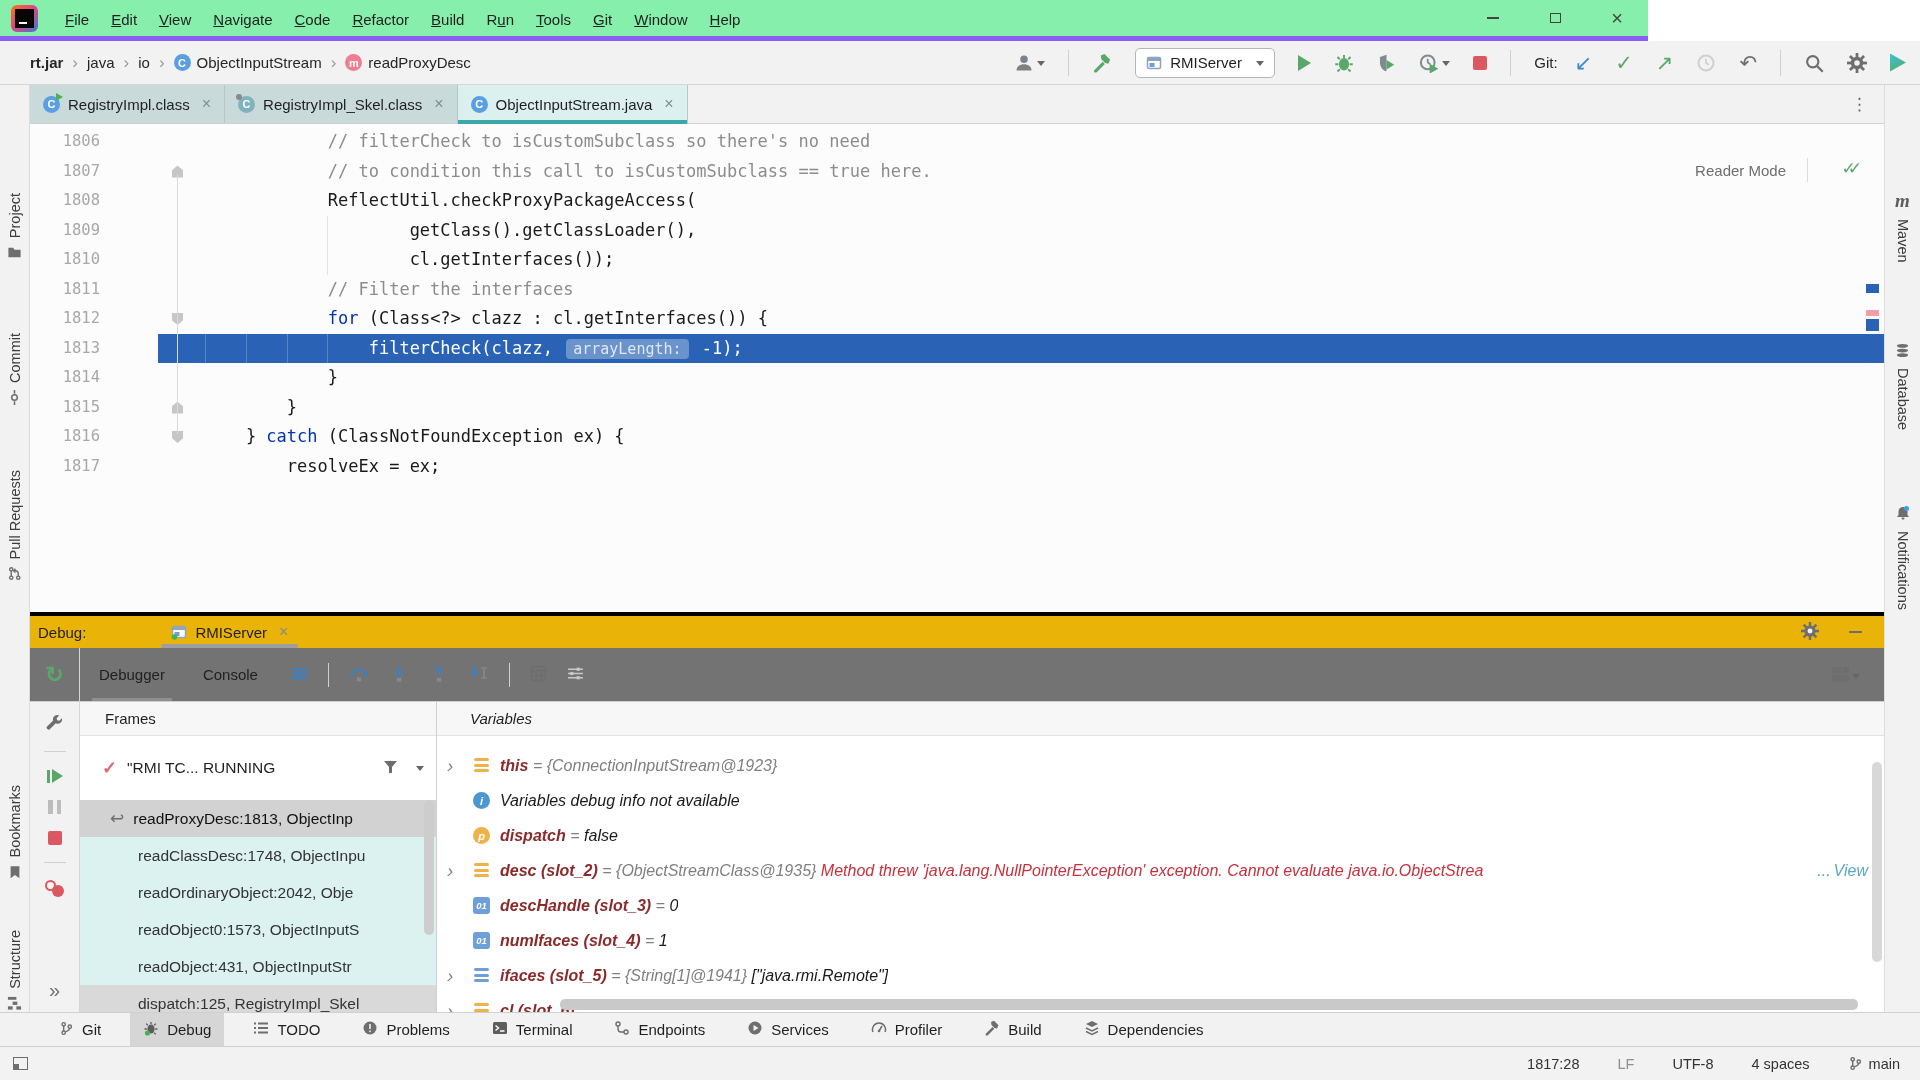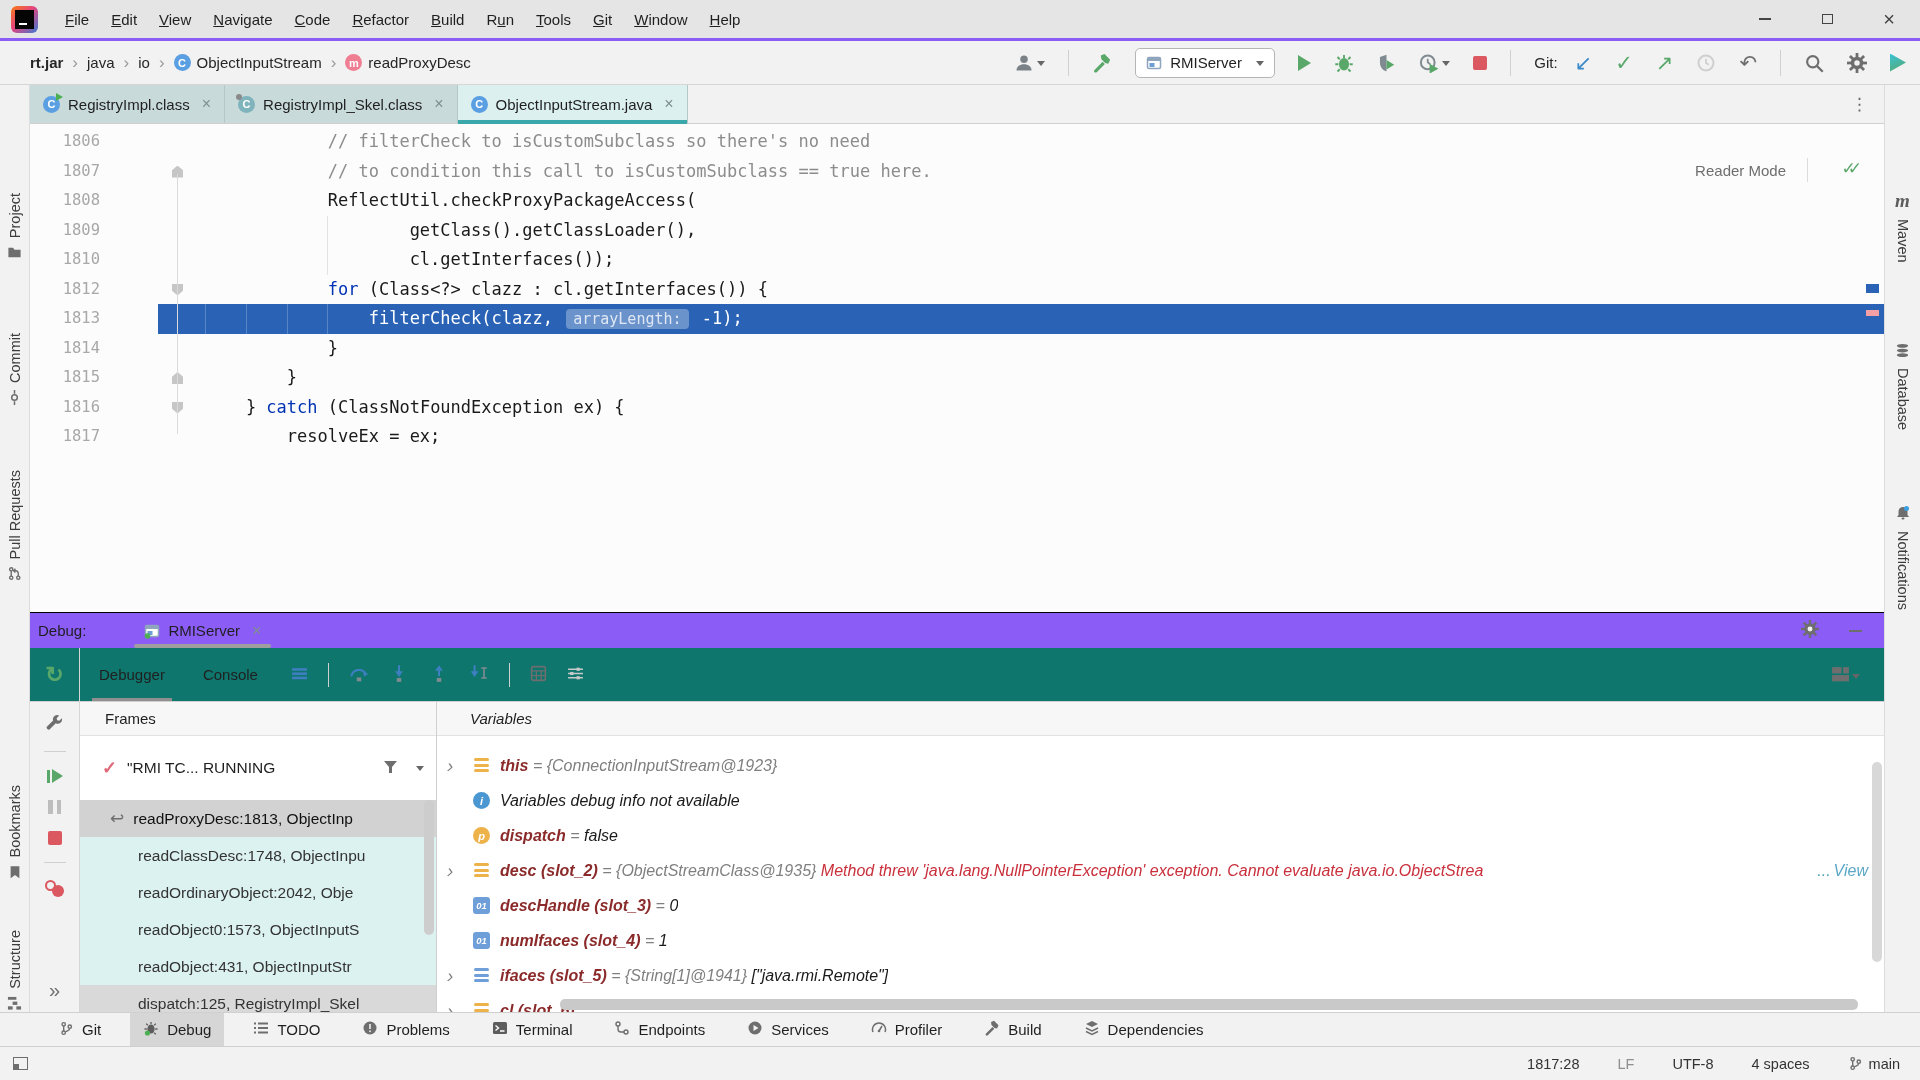--- a/index.html
+++ b/index.html
@@ -1,22 +1,22 @@
 <!DOCTYPE html>
 <html><head>
 <meta charset="utf-8">
 <style>
   * { box-sizing: border-box; margin: 0; padding: 0; }
   html,body { width:1920px; height:1080px; }
   body { position:relative; font-family:"Liberation Sans", sans-serif; font-size:15px;
          color:#1f1f1f; background:#fff; overflow:hidden; }
 
   
-  #titlebar { position:absolute; left:0; top:0; width:1920px; height:41px; background:#e5e5e5;
-              display:flex; align-items:center; border-bottom:3px solid #8b5cf6; }
+  #titlebar { position:absolute; left:0; top:0; width:1648px; height:41px; background:#86efac;
+              display:flex; align-items:center; border-bottom:5px solid #8b5cf6; }
   .logo { width:27px; height:27px; margin:0 16px 0 11px; border-radius:6px; position:relative;
           background:linear-gradient(135deg,#f97a12 0%,#e4447d 45%,#3a7bd5 100%); }
   .logo::after { content:""; position:absolute; inset:4px; background:#050505; }
   .logo::before { content:""; position:absolute; left:8px; bottom:8px; width:8px; height:2px; background:#fff; z-index:1; }
   #menu { display:flex; list-style:none; height:100%; }
   .menu-item { padding:0 11px; line-height:40px; cursor:default; }
   .win-title { position:absolute; left:0; right:0; text-align:center; color:#4c4c4c; font-size:15.5px; pointer-events:none; }
   .win-controls { margin-left:auto; display:flex; height:100%; }
   .win-btn { width:62px; height:100%; display:flex; align-items:center; justify-content:center; }
   .min-glyph { width:12px; height:1.5px; background:#444; }
@@ -93,30 +93,30 @@
   .reader { position:absolute; top:38px; right:98px; color:#6e6e6e; font-size:15px; }
   .rm-sep { position:absolute; top:34px; right:76px; width:1px; height:24px; background:#dcdcdc; }
   .rm-check { position:absolute; top:34px; right:30px; color:#59a869; font-size:17px; letter-spacing:-8px; }
   .rm-check::before { content:"✓✓"; }
   .mark { position:absolute; right:5px; width:13px; }
   .mark-b1 { top:160px; height:9px; background:#2a63b5; }
   .mark-p  { top:186px; height:6px; background:#f2a0a6; }
   .mark-b2 { top:195px; height:12px; background:#2a63b5; }
 
   
-  #debug-header { position:absolute; left:30px; top:612px; width:1854px; height:36px; background:#8b5cf6;
-                  border-top:1px solid #000000; display:flex; align-items:center; }
+  #debug-header { position:absolute; left:30px; top:612px; width:1854px; height:36px; background:#eab308;
+                  border-top:4px solid #000000; display:flex; align-items:center;gap:27px; }
   .dbg-label { margin-left:8px; }
   .dbg-tab { margin-left:48px; height:100%; display:flex; align-items:center; gap:8px; padding:0 10px; position:relative; }
   .dbg-tab::after { content:""; position:absolute; left:0; right:0; bottom:0; height:4px; background:#9e9e9e; border-radius:2px; }
   .app-ic { position:relative; width:16px; height:16px; }
   .hdr-actions { margin-left:auto; display:flex; align-items:center; gap:30px; margin-right:22px; }
   .minus-glyph { width:13px; height:2px; background:#6e6e6e; }
 
-  #debug-toolbar { position:absolute; left:30px; top:648px; width:1854px; height:54px; background:#0f766e;
+  #debug-toolbar { position:absolute; left:30px; top:648px; width:1854px; height:54px; background:#737373;
                    border-bottom:1px solid #d0d0d0; display:flex; align-items:center; }
   .dbg-left { width:50px; height:100%; border-right:1px solid #d6d6d6; display:flex; align-items:center; justify-content:center; flex:none; }
   .rerun::before { content:"↻"; color:#59a869; font-size:22px; font-weight:bold; }
   .tool-tab { padding:0 19px; height:100%; display:flex; align-items:center; position:relative; font-size:15px; }
   .tool-tab.active::after { content:""; position:absolute; left:12px; right:12px; bottom:0; height:3px; background:#8f8f8f; }
   .dt-icons { display:flex; align-items:center; gap:20px; margin-left:14px; }
   .dt-sep { width:1px; height:24px; background:#d0d0d0; }
   .layout-btn { margin-left:auto; margin-right:24px; display:flex; align-items:flex-end; gap:2px; }
 
   #dbg-left-col { position:absolute; left:30px; top:702px; width:50px; height:310px; background:#f2f2f2;
@@ -418,20 +418,21 @@
   <span class="tab-more"></span>
 </div>
 
 <div id="editor">
   <div id="code-rows">
       <div class="code-row"><span class="gutter">1806</span><span class="code"><span class="c-com">                // filterCheck to isCustomSubclass so there's no need</span></span></div>
       <div class="code-row"><span class="gutter">1807</span><span class="fold up"></span><span class="code"><span class="c-com">                // to condition this call to isCustomSubclass == true here.</span></span></div>
       <div class="code-row"><span class="gutter">1808</span><span class="code"><span class="c-pl">                ReflectUtil.checkProxyPackageAccess(</span></span></div>
       <div class="code-row"><span class="gutter">1809</span><span class="code"><span class="c-pl">                        getClass().getClassLoader(),</span></span></div>
       <div class="code-row"><span class="gutter">1810</span><span class="code"><span class="c-pl">                        cl.getInterfaces());</span></span></div>
+      <div class="code-row"><span class="gutter">1811</span><span class="code"><span class="c-com">                // Filter the interfaces</span></span></div>
       <div class="code-row"><span class="gutter">1812</span><span class="fold down"></span><span class="code"><span class="c-pl">                </span><span class="c-kw">for</span><span class="c-pl"> (Class&lt;?&gt; clazz : cl.getInterfaces()) {</span></span></div>
       <div class="code-row exec"><span class="gutter">1813</span><span class="code"><span class="c-pl">                    filterCheck(clazz, </span><span class="hint-chip">arrayLength:</span><span class="c-pl"> -1);</span></span><i class="exec-guide" style="left: 175px;"></i><i class="exec-guide" style="left: 216px;"></i><i class="exec-guide" style="left: 257px;"></i><i class="exec-guide" style="left: 297px;"></i></div>
       <div class="code-row"><span class="gutter">1814</span><span class="code"><span class="c-pl">                }</span></span></div>
       <div class="code-row"><span class="gutter">1815</span><span class="fold up"></span><span class="code"><span class="c-pl">            }</span></span></div>
       <div class="code-row"><span class="gutter">1816</span><span class="fold down"></span><span class="code"><span class="c-pl">        } </span><span class="c-kw">catch</span><span class="c-pl"> (ClassNotFoundException ex) {</span></span></div>
       <div class="code-row"><span class="gutter">1817</span><span class="code"><span class="c-pl">            resolveEx = ex;</span></span></div>
     </div>
   <div class="gutter-line"></div>
   <div class="indent-guide"></div>
   <div class="reader">Reader Mode</div>

